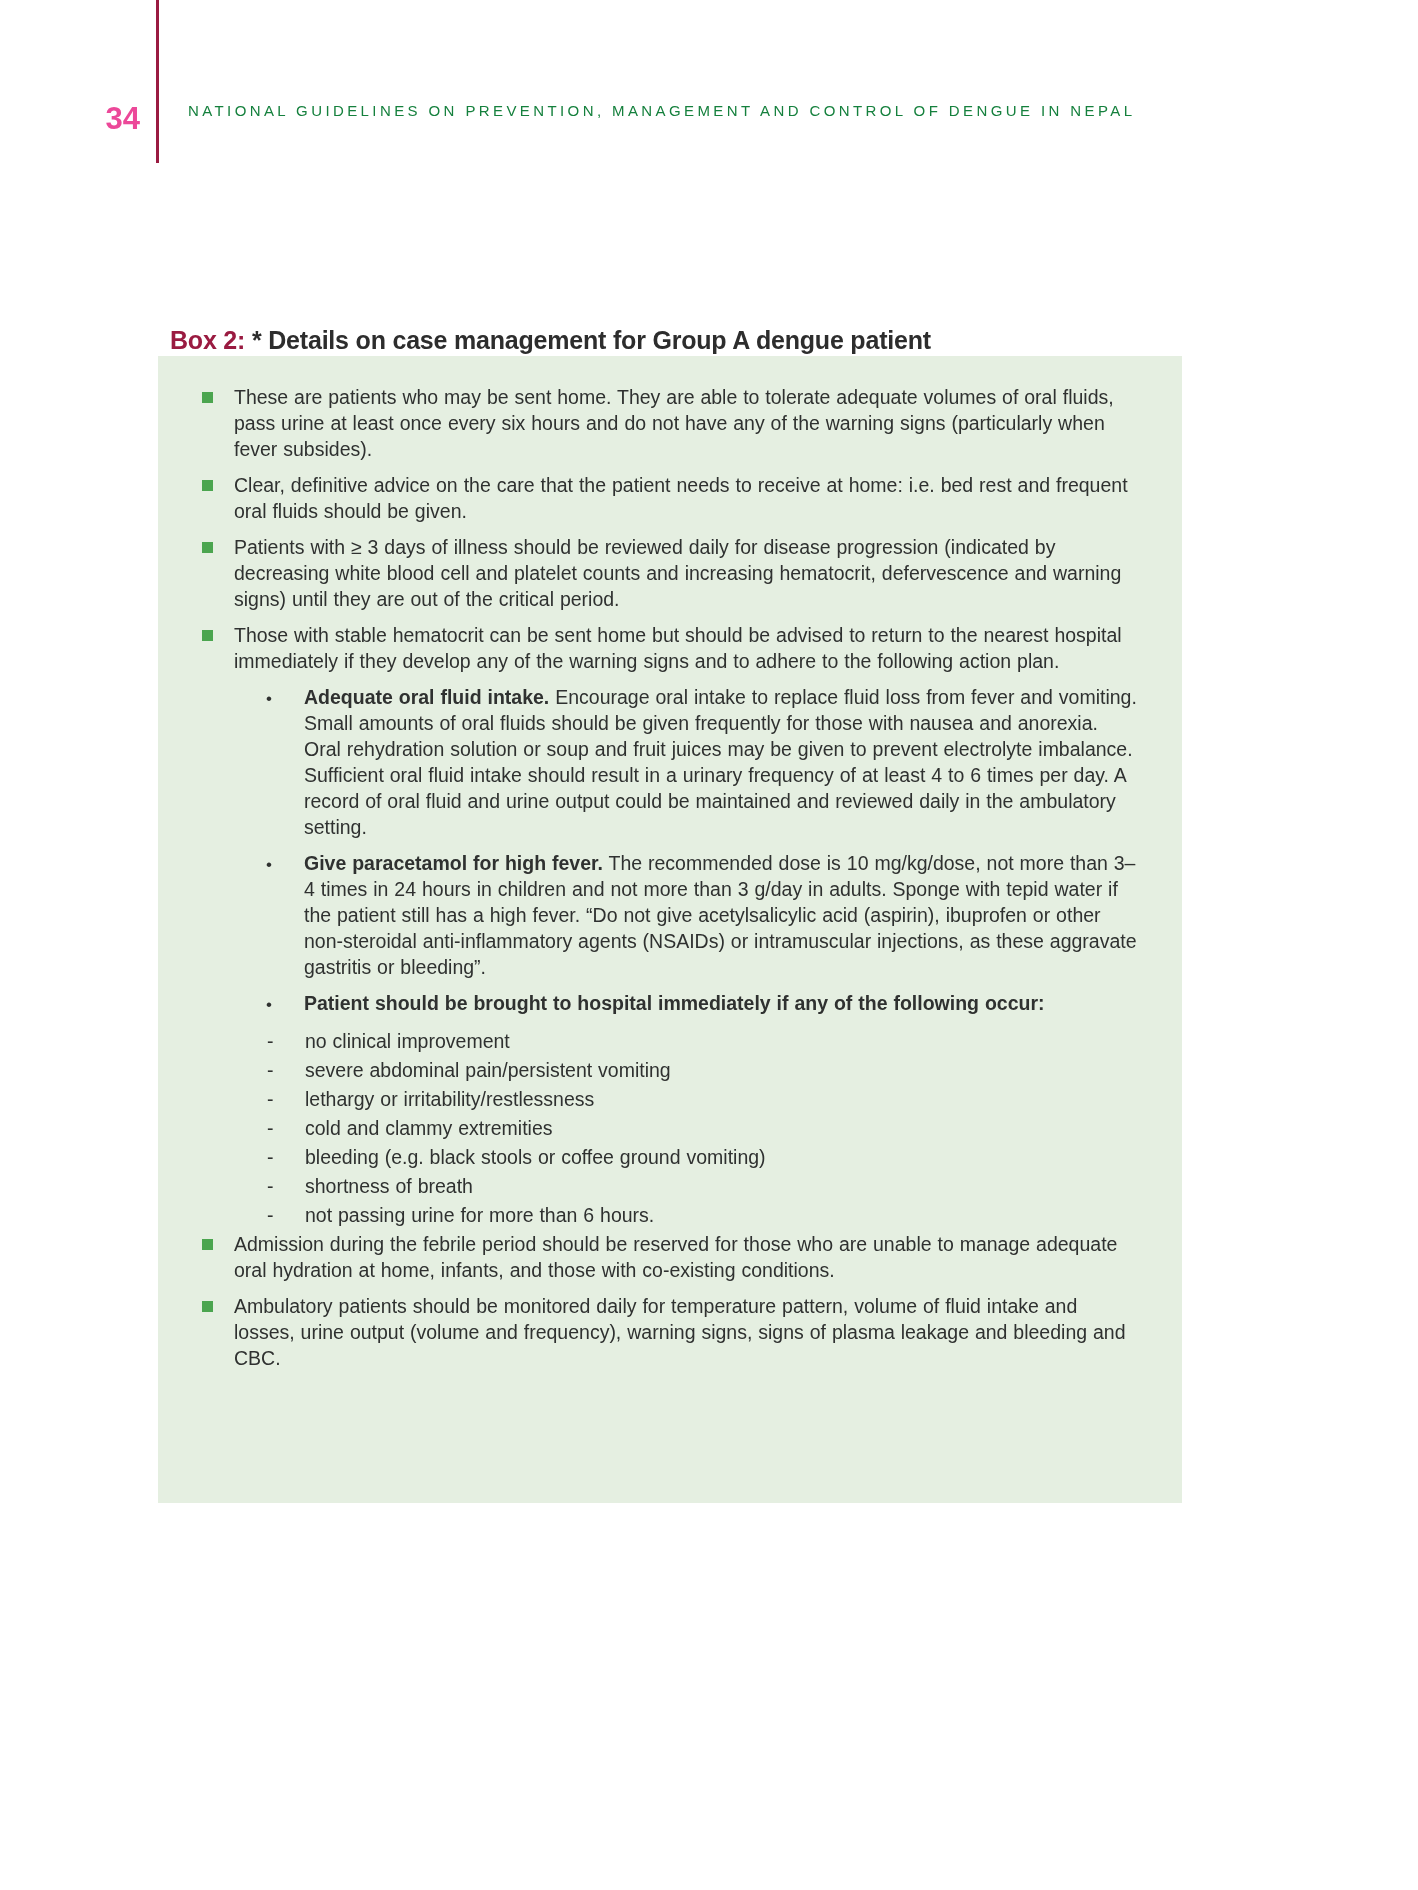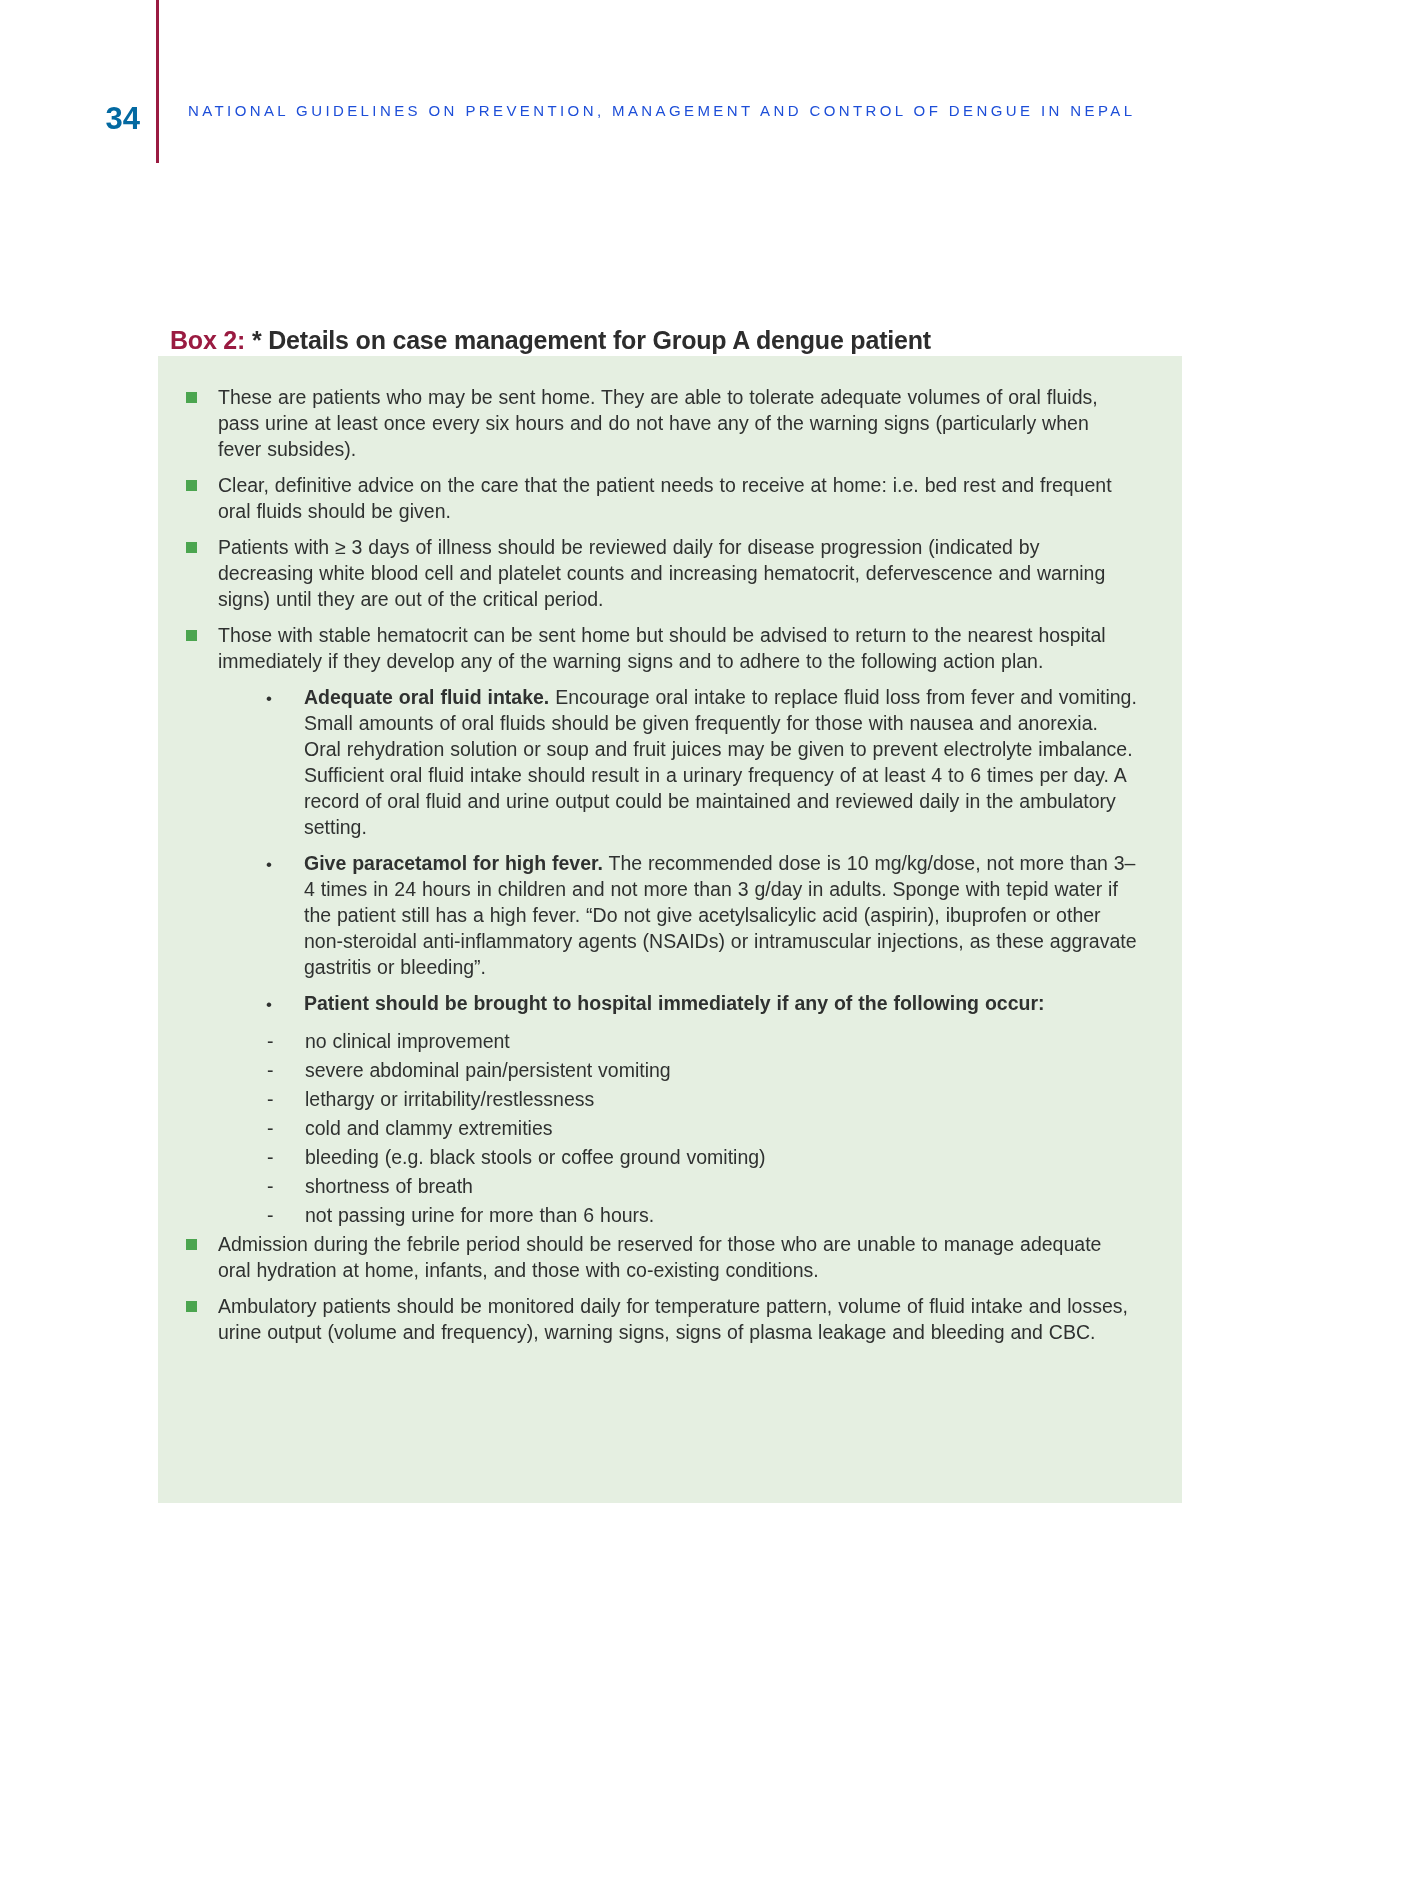--- a/index.html
+++ b/index.html
@@ -6,29 +6,29 @@
   .page{
     position:relative;
     width:1418px;height:1890px;
     background:#ffffff;
     font-family:"Liberation Sans",sans-serif;
     overflow:hidden;
   }
   
   .pageno{
     position:absolute;left:68px;top:101px;width:72px;
-    text-align:right;font-size:31px;font-weight:bold;color:#0369a1;
+    text-align:right;font-size:31px;font-weight:bold;color:#ec4899;
   }
   .header-rule{
     position:absolute;left:156px;top:0;width:3px;height:163px;
     background:#9a1b41;
   }
   .running-title{
     position:absolute;left:188px;top:102px;
-    font-size:15px;letter-spacing:3.4px;color:#1d4ed8;
+    font-size:15px;letter-spacing:3.4px;color:#15803d;
     white-space:nowrap;
   }
   
   .box-title{
     position:absolute;left:158px;top:314px;margin:12px;
     font-size:25px;font-weight:bold;color:#2d2d2d;letter-spacing:-0.2px;
     white-space:nowrap;
   }
   .box-title .label{color:#9a1b41;}
   
@@ -38,21 +38,21 @@
     background:#e5efe1;
     box-sizing:border-box;
     padding:28px 45px 0 0;
     color:#2f3130;
     font-size:19.5px;line-height:26px;
   }
   .li{display:flex;margin-bottom:10px;}
   .li .txt{margin:0;word-spacing:0.5px;}
   .li .lead{font-weight:bold;}
   
-  .li1{padding-left:28px;}
+  .li1{padding-left:44px;}
   .li1 .sq{
     flex:0 0 11px;width:11px;height:11px;
     background:#4ba54f;margin-top:8px;margin-right:21px;
   }
   
   .li2{padding-left:108px;}
   .li2 .dot{flex:0 0 38px;}
   .li2 .dot::before{content:"\2022";font-size:17px;}
   
   .li3{padding-left:109px;margin-bottom:3px;}

